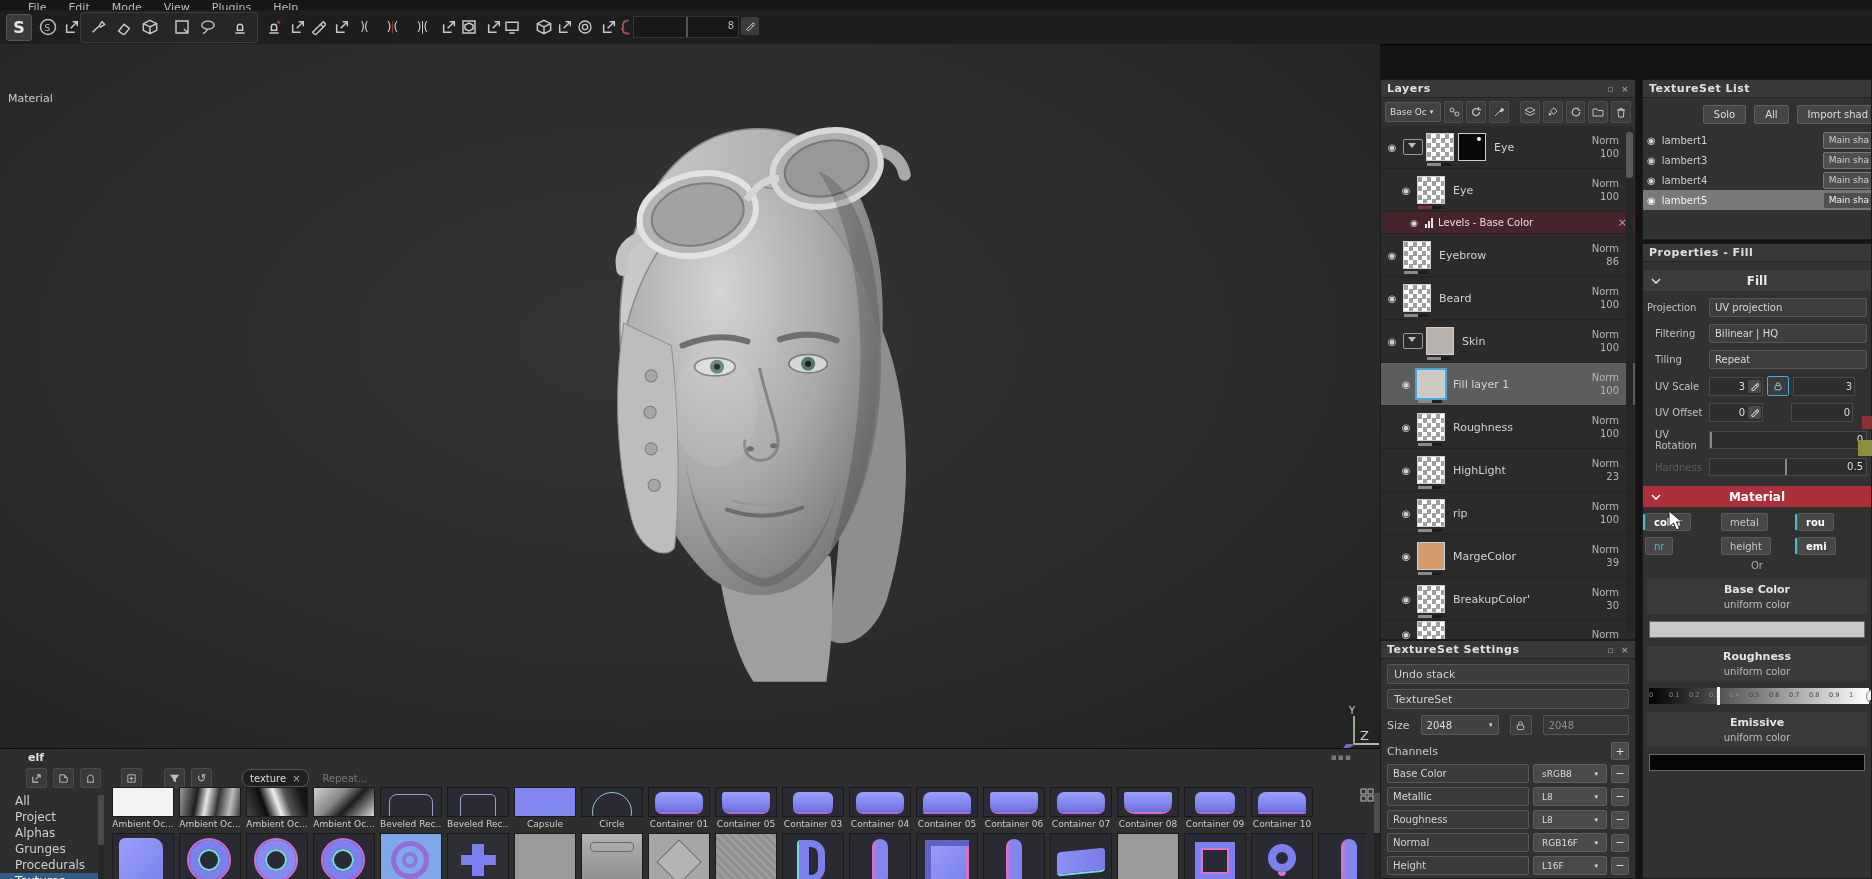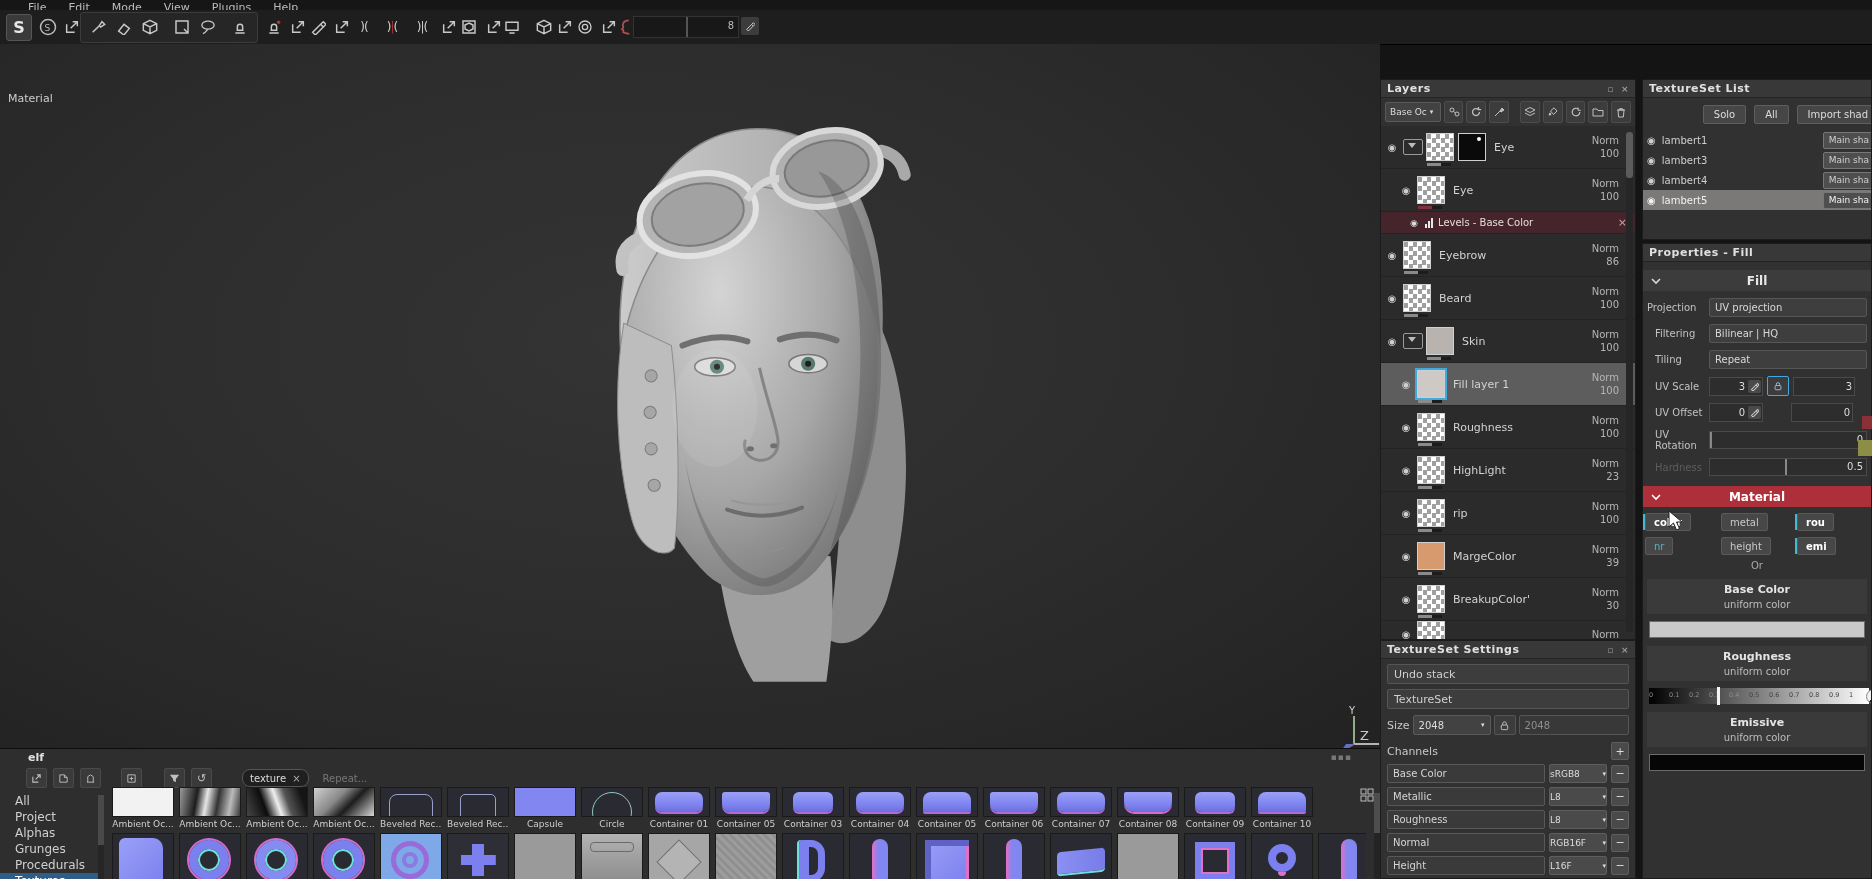--- a/index.html
+++ b/index.html
@@ -63,31 +63,31 @@
   .levico{display:inline-flex;align-items:flex-end;gap:1px;height:10px;margin-right:5px;}
   .levico i{width:2px;background:#e8e8e8;display:block;}
   .erow .ename{font-size:10px;color:#e6dada;flex:1;}
   .erow .ex{margin-right:8px;color:#d0a0a8;font-size:11px;}
   #layers-scroll{position:absolute;right:2px;top:52px;width:7px;height:500px;background:#262626;border-radius:3px;}
   #layers-scroll i{display:block;width:100%;height:46px;background:#5b5b5b;border-radius:3px;}
   
   #tss-panel{left:1380px;top:640px;width:256px;height:239px;}
   .tss-btn{margin:5px 6px 0 6px;height:18px;background:#3d3d3d;border:1px solid #555;border-radius:2px;
            font-size:11px;color:#cfcfcf;display:flex;align-items:center;padding:0 6px;}
-  .tss-row{display:flex;align-items:center;margin:6px 6px 0 6px;gap:3px;font-size:11px;}
+  .tss-row{display:flex;align-items:center;margin:6px 6px 0 6px;gap:11px;font-size:11px;}
   .tss-dd{height:18px;background:#424242;border:1px solid #5a5a5a;border-radius:2px;display:flex;align-items:center;
           padding:0 5px;font-size:10px;color:#ddd;gap:4px;}
   .lockbox{width:20px;height:18px;background:#3c3c3c;border:1px solid #555;border-radius:2px;display:flex;align-items:center;justify-content:center;}
   .tss-input{flex:1;height:18px;background:#383838;border:1px solid #555;border-radius:2px;font-size:10px;color:#8f8f8f;
              display:flex;align-items:center;padding:0 5px;}
   .ch-row{display:flex;align-items:center;margin:4px 6px 0 6px;gap:4px;}
   .ch-name{flex:1;height:17px;background:#3a3a3a;border:1px solid #585858;border-radius:2px;font-size:10px;color:#d5d5d5;
            display:flex;align-items:center;padding:0 5px;}
   .ch-fmt{width:56px;height:17px;background:#4a4a4a;border:1px solid #5e5e5e;border-radius:2px;font-size:9px;color:#ddd;
-          display:flex;align-items:center;justify-content:space-between;padding:0 0;}
+          display:flex;align-items:center;justify-content:space-between;padding:0 8px;}
   .ch-minus,.ch-plus{width:16px;height:16px;background:#4a4a4a;border:1px solid #5e5e5e;border-radius:2px;color:#ddd;
            font-size:11px;display:flex;align-items:center;justify-content:center;}
   
   #tsl-panel{left:1642px;top:79px;width:230px;height:161px;}
   #tsl-btnrow{display:flex;justify-content:flex-end;gap:8px;margin:7px 0 6px 0;padding-right:2px;}
   .tsl-btn{height:17px;background:#464646;border:1px solid #5e5e5e;border-radius:2px;font-size:10px;color:#ddd;
            display:flex;align-items:center;padding:0 10px;white-space:nowrap;}
   .tsl-row{height:20px;display:flex;align-items:center;font-size:10px;color:#cfcfcf;padding-left:4px;gap:6px;}
   .tsl-row.sel{background:#7b7878;color:#f2f2f2;}
   .tsl-shader{margin-left:auto;height:15px;background:#4e4e4e;border:1px solid #777;border-radius:2px;font-size:9px;

